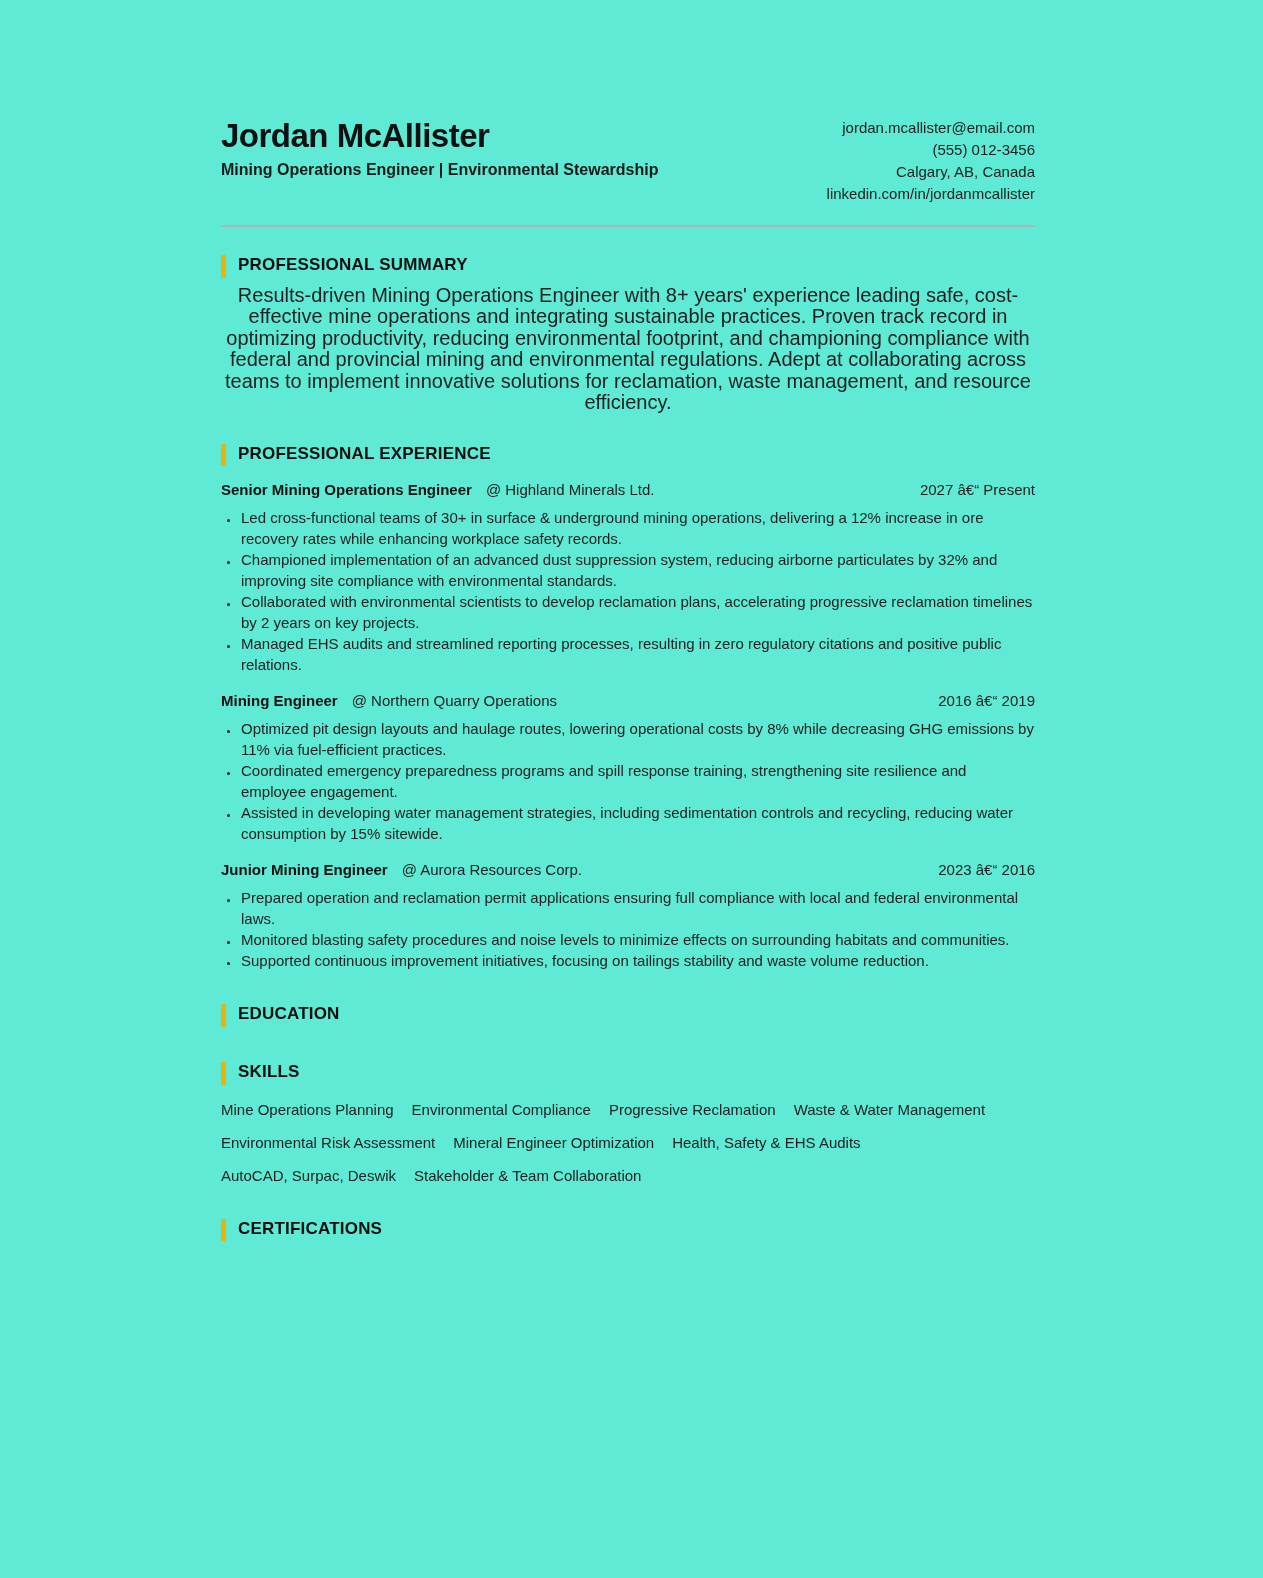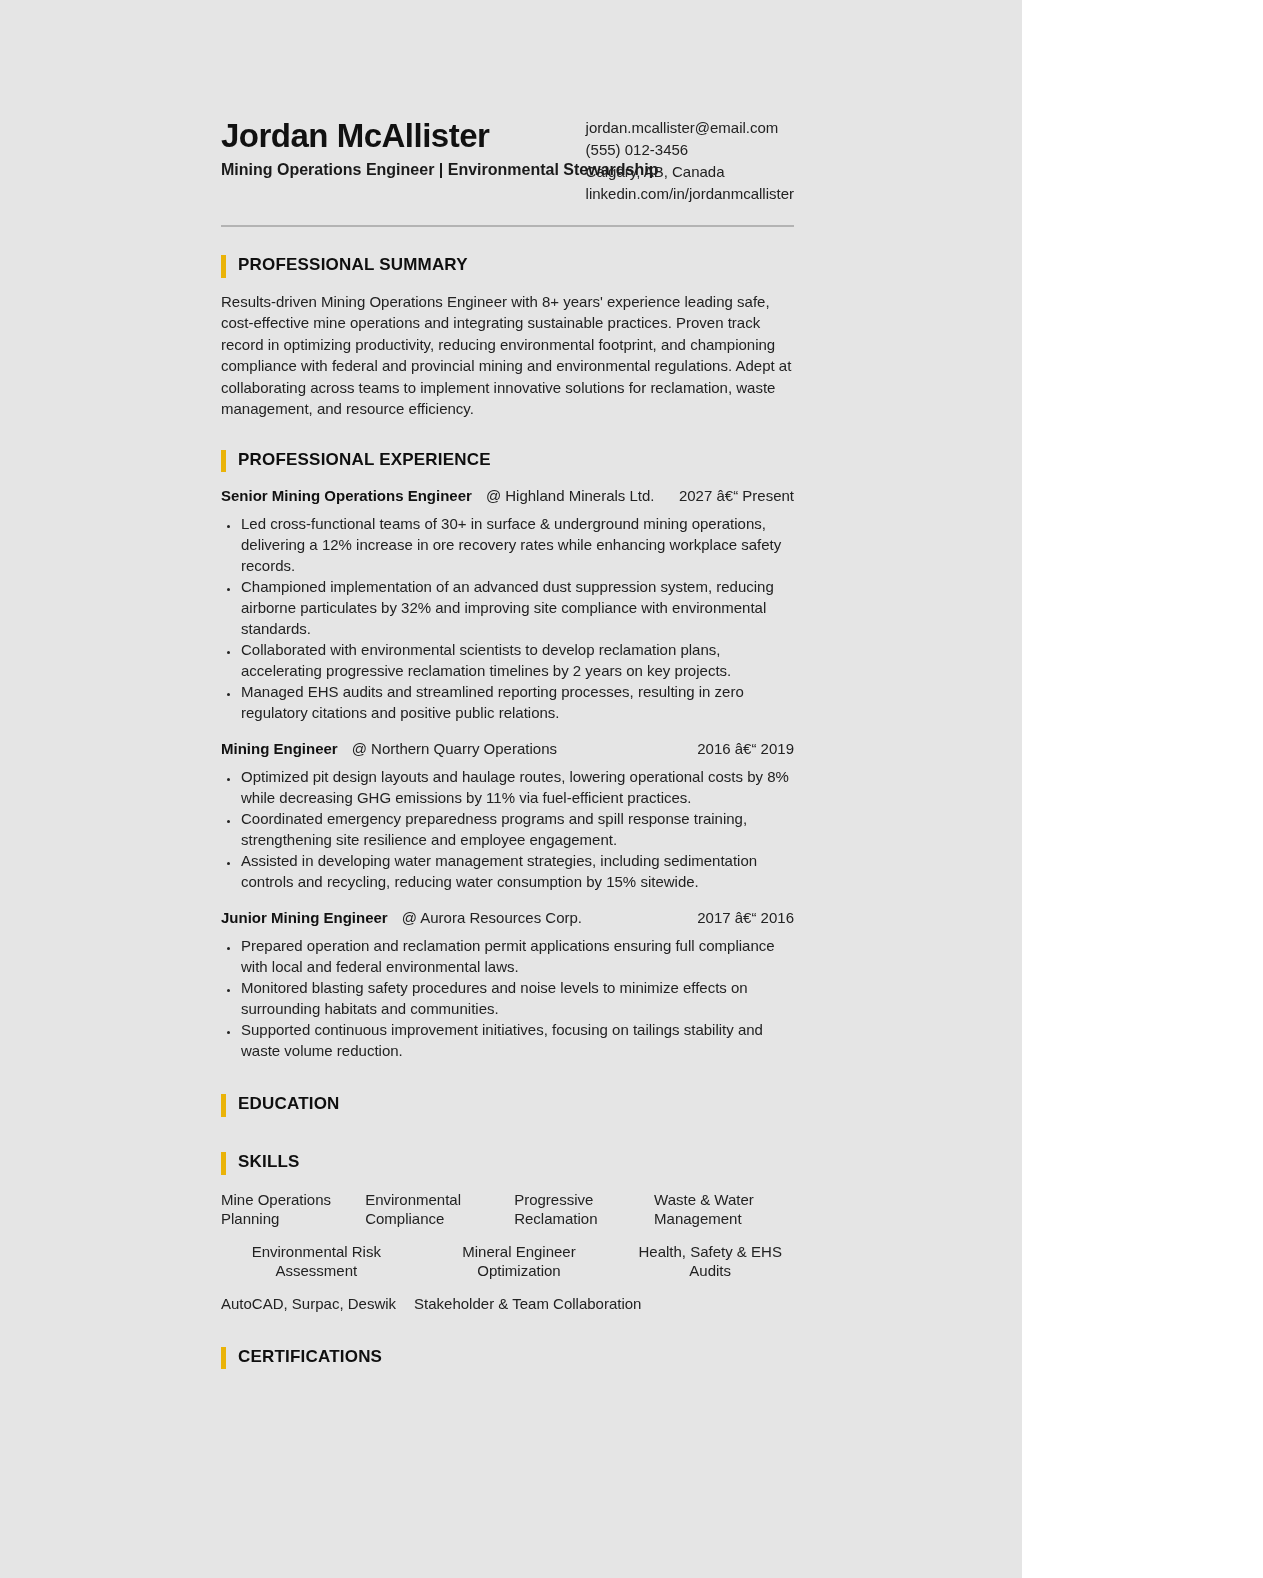--- a/index.html
+++ b/index.html
@@ -1,41 +1,41 @@
 <!DOCTYPE html>
 <html><head>
 <meta charset="utf-8">
 <style>
   * { margin:0; padding:0; box-sizing:border-box; }
   html,body { background:#ffffff; }
   .page {
-    width:1022px; height:1578px; background:#e5e5e5; position:relative;
+    width:1263px; height:1578px; background:#5eead4; position:relative;
     font-family:"Liberation Sans","DejaVu Sans",sans-serif; color:#222222; overflow:hidden;
   }
   .content { padding:97px 228px 0 221px; }
 
   
   .header-row { position:relative; min-height:92px; }
   .name { margin-top:20px; font-size:33px; font-weight:700; color:#111111; letter-spacing:-0.5px; }
   .tagline { margin-top:6px; font-size:16px; font-weight:700; color:#1a1a1a; }
-  .contact { position:absolute; top:0; right:0; text-align:left; font-size:15px; line-height:22px; color:#222222; }
+  .contact { position:absolute; top:0; right:0; text-align:right; font-size:15px; line-height:22px; color:#222222; }
   .rule { border:none; height:2px; background:#b3b3b3; margin:16px 0 0 0; }
 
   
   .sec-title {
     font-size:17px; font-weight:700; color:#0f0f0f; letter-spacing:0.2px;
     border-left:5px solid #eab308; padding:1px 0 3px 12px; line-height:1.1;
   }
   .mt-summary   { margin-top:28px; }
   .mt-exp       { margin-top:30px; }
   .mt-edu       { margin-top:33px; }
   .mt-skills    { margin-top:35px; }
   .mt-certs     { margin-top:34px; }
 
-  .summary-text { margin-top:13px; font-size:15px; line-height:21.5px; color:#222222; }
+  .summary-text { margin-top:7px; font-size:20px; line-height:21.5px; color:#222222;text-align:center; }
 
   
   .job-header { display:flex; align-items:baseline; font-size:15px; }
   .job-header.first { margin-top:15px; }
   .job-header.later { margin-top:17px; }
   .job-role { font-weight:700; color:#111111; }
   .job-company { margin-left:14px; color:#222222; }
   .job-dates { margin-left:auto; color:#222222; white-space:nowrap; }
   ul.bullets { margin:9px 0 0 0; padding-left:19px; }
   ul.bullets li { font-size:15px; line-height:21px; color:#222222; padding-left:1px; }
@@ -96,21 +96,21 @@
     </div>
     <ul class="bullets">
       <li>Optimized pit design layouts and haulage routes, lowering operational costs by 8% while decreasing GHG emissions by 11% via fuel-efficient practices.</li>
       <li>Coordinated emergency preparedness programs and spill response training, strengthening site resilience and employee engagement.</li>
       <li>Assisted in developing water management strategies, including sedimentation controls and recycling, reducing water consumption by 15% sitewide.</li>
     </ul>
 
     <div class="job-header later">
       <span class="job-role">Junior Mining Engineer</span>
       <span class="job-company">@ Aurora Resources Corp.</span>
-      <span class="job-dates">2017 â€“ 2016</span>
+      <span class="job-dates">2023 â€“ 2016</span>
     </div>
     <ul class="bullets">
       <li>Prepared operation and reclamation permit applications ensuring full compliance with local and federal environmental laws.</li>
       <li>Monitored blasting safety procedures and noise levels to minimize effects on surrounding habitats and communities.</li>
       <li>Supported continuous improvement initiatives, focusing on tailings stability and waste volume reduction.</li>
     </ul>
 
     <div class="sec-title mt-edu">EDUCATION</div>
 
 

